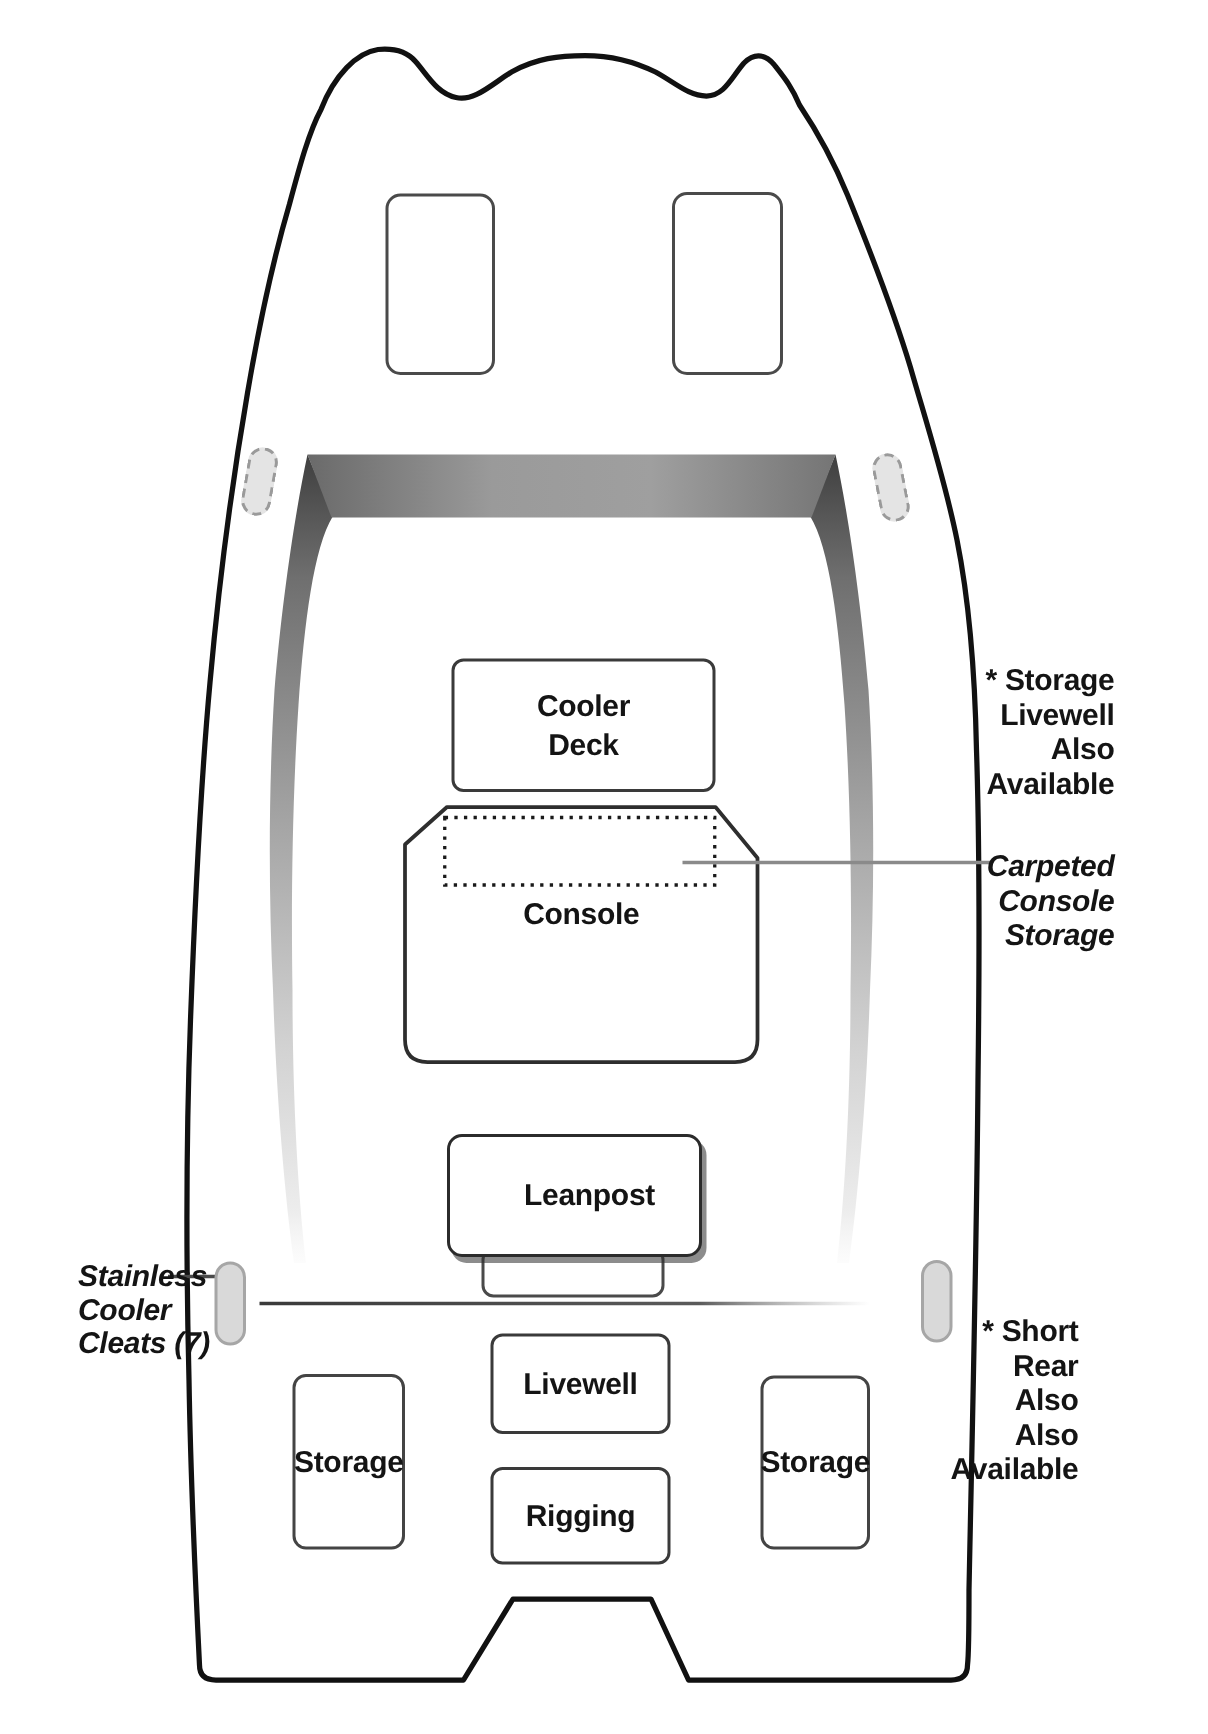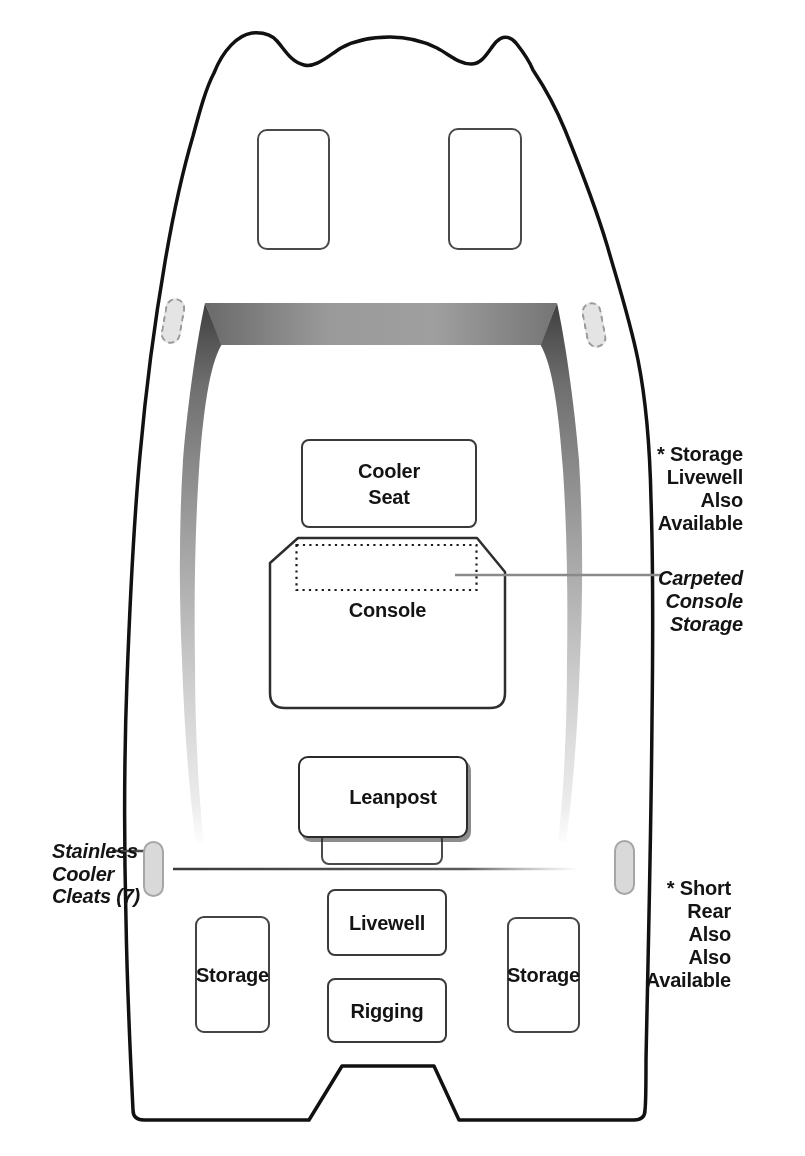--- a/index.html
+++ b/index.html
@@ -122,21 +122,21 @@
   <div class="abs hatch" style="left:257px;top:129px;width:73px;height:121px;"></div>
   <div class="abs hatch" style="left:448px;top:128px;width:74px;height:122px;"></div>
 
   <div class="abs cleat dashed" style="left:163px;top:298px;width:20px;height:46px;transform:rotate(10deg);"></div>
   <div class="abs cleat dashed" style="left:584px;top:302px;width:20px;height:46px;transform:rotate(-11deg);"></div>
   <div class="abs cleat" style="left:143px;top:841px;width:21px;height:56px;"></div>
   <div class="abs cleat" style="left:614px;top:840px;width:21px;height:55px;"></div>
 
   <div class="abs box" style="left:301px;top:439px;width:176px;height:89px;border-radius:8px;">
     <span>Cooler</span>
-    <span>Seat</span>
+    <span>Deck</span>
   </div>
 
   <div class="console-label" style="left:270px;top:599px;width:235px;">Console</div>
 
   <div class="abs" style="left:321px;top:832px;width:122px;height:33px;background:#ffffff;
               border:2.5px solid #4a4a4a;border-radius:8px;z-index:1;"></div>
 
   <div class="abs box shadowed" style="left:298px;top:756px;width:170px;height:82px;border-radius:10px;z-index:2;border-color:#2b2b2b;padding-left:20px;">
     <span>Leanpost</span>
   </div>
@@ -170,21 +170,21 @@
     <span>Console</span>
     <span>Storage</span>
   </div>
 
   <div class="anno" style="left:52px;top:840px;line-height:22.5px;font-style:italic;">
     <span>Stainless</span>
     <span>Cooler</span>
     <span>Cleats (7)</span>
   </div>
 
-  <div class="anno right" style="right:74px;top:877px;">
+  <div class="anno right" style="right:86px;top:877px;">
     <span>* Short</span>
     <span>Rear</span>
     <span>Also</span>
     <span>Also</span>
     <span>Available</span>
   </div>
 
 </div>
 
 </body></html>

